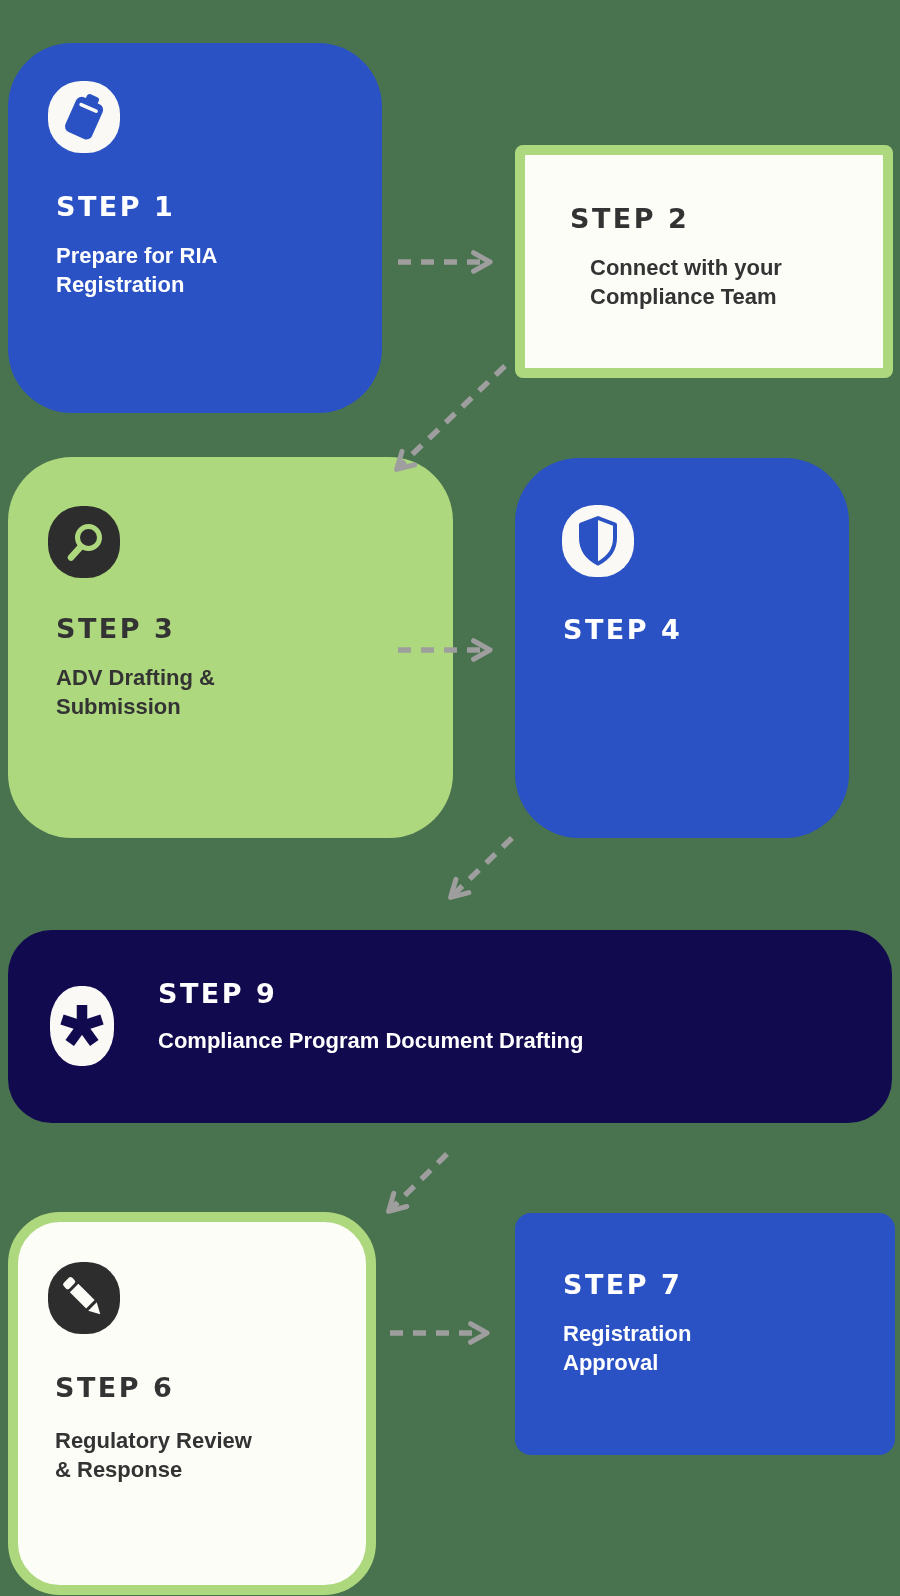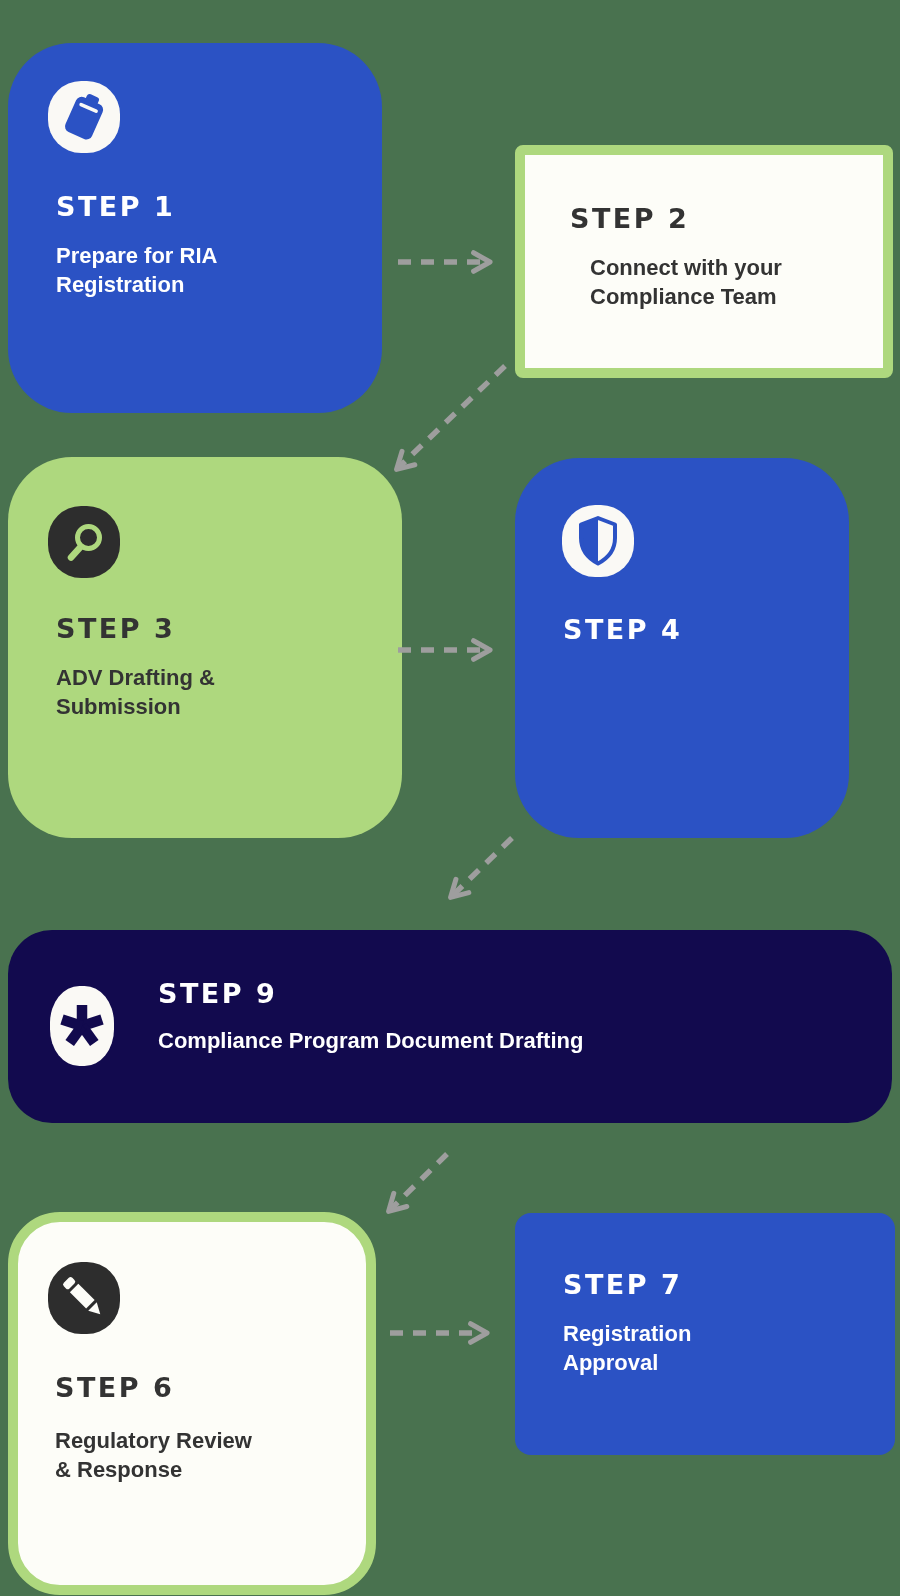--- a/index.html
+++ b/index.html
@@ -67,21 +67,21 @@
   </div>
 
   
   <div class="card whiteb" style="left:515px;top:145px;width:378px;height:233px;border-radius:8px;">
     <div class="step-label" style="left:45px;top:48px;">STEP 2</div>
     <div class="step-title" style="left:45px;top:98px;width:300px;margin-left:20px;">Connect with your
 Compliance Team</div>
   </div>
 
   
-  <div class="card green" style="left:8px;top:457px;width:394px;height:381px;border-radius:64px;padding-left:8px;">
+  <div class="card green" style="left:8px;top:457px;width:445px;height:381px;border-radius:64px;padding-left:8px;">
     <div class="blob dark" style="left:40px;top:49px;">
       <svg width="72" height="72" viewBox="0 0 72 72">
         <circle cx="40.5" cy="31.5" r="11" fill="none" stroke="#aed87e" stroke-width="5"></circle>
         <line x1="32.5" y1="41" x2="23" y2="51.5" stroke="#aed87e" stroke-width="6.5" stroke-linecap="round"></line>
       </svg>
     </div>
     <div class="step-label" style="left:48px;top:156px;">STEP 3</div>
     <div class="step-title" style="left:48px;top:206px;">ADV Drafting &amp;
 Submission</div>
   </div>

